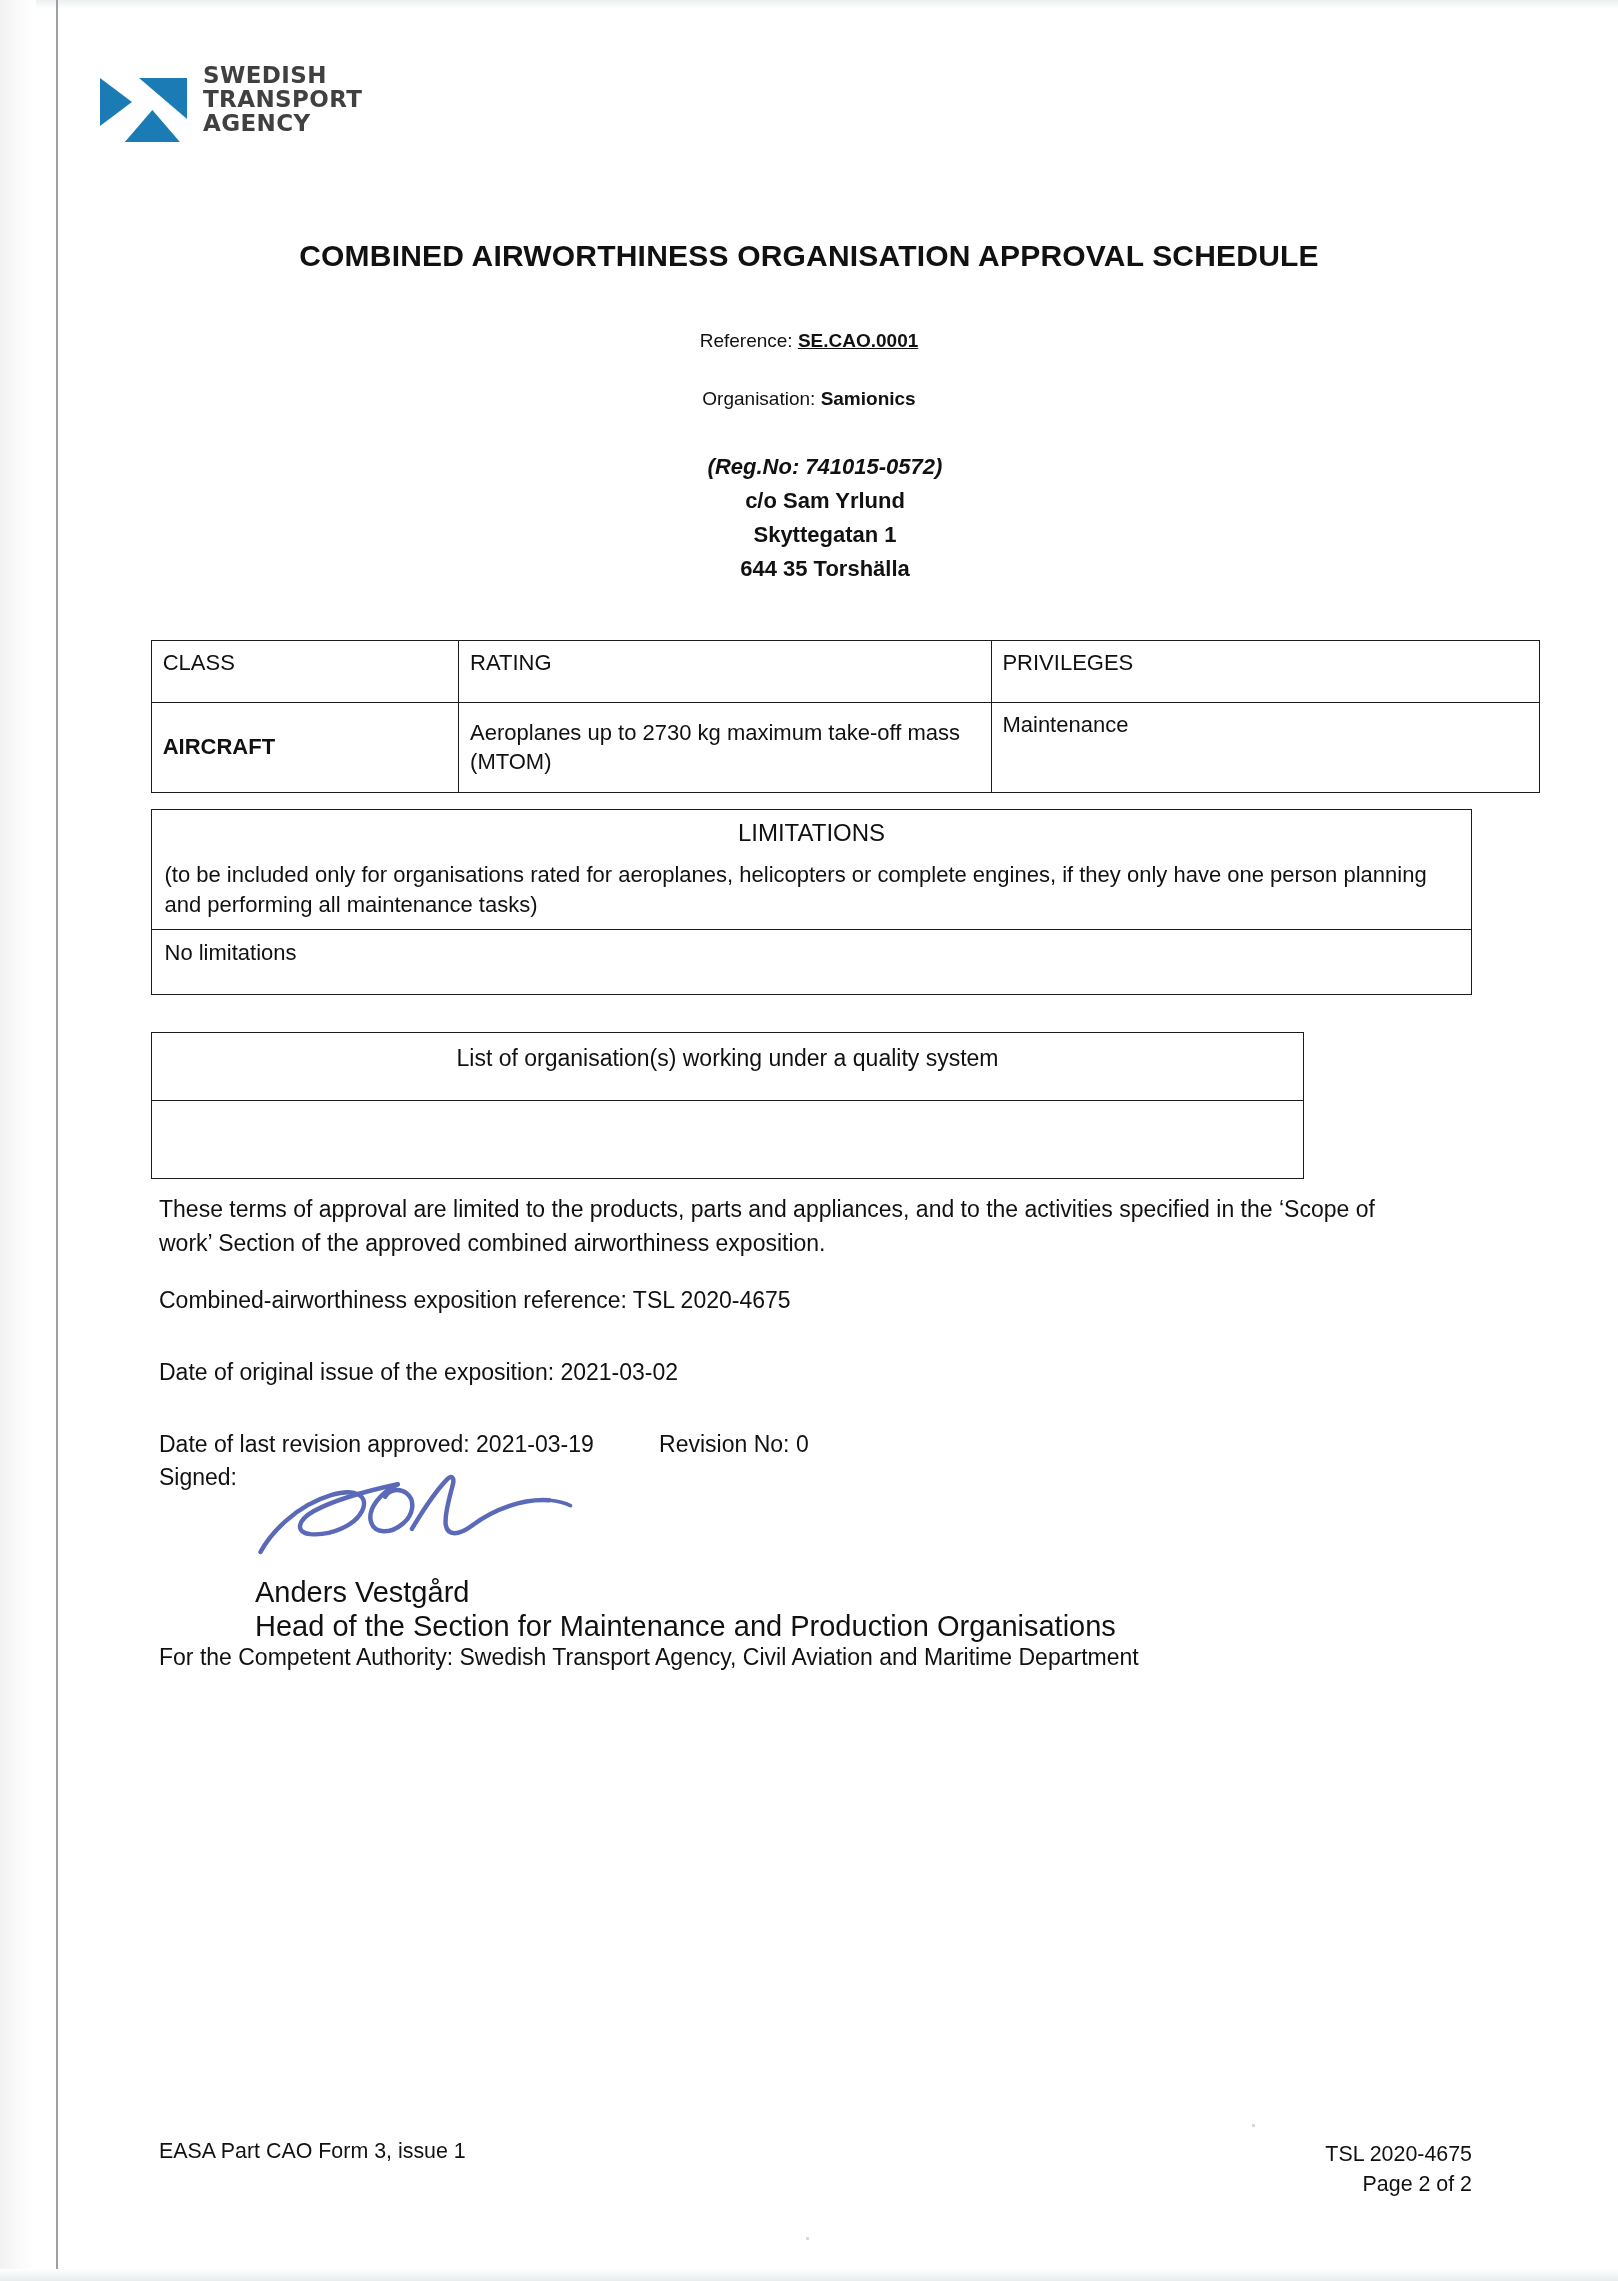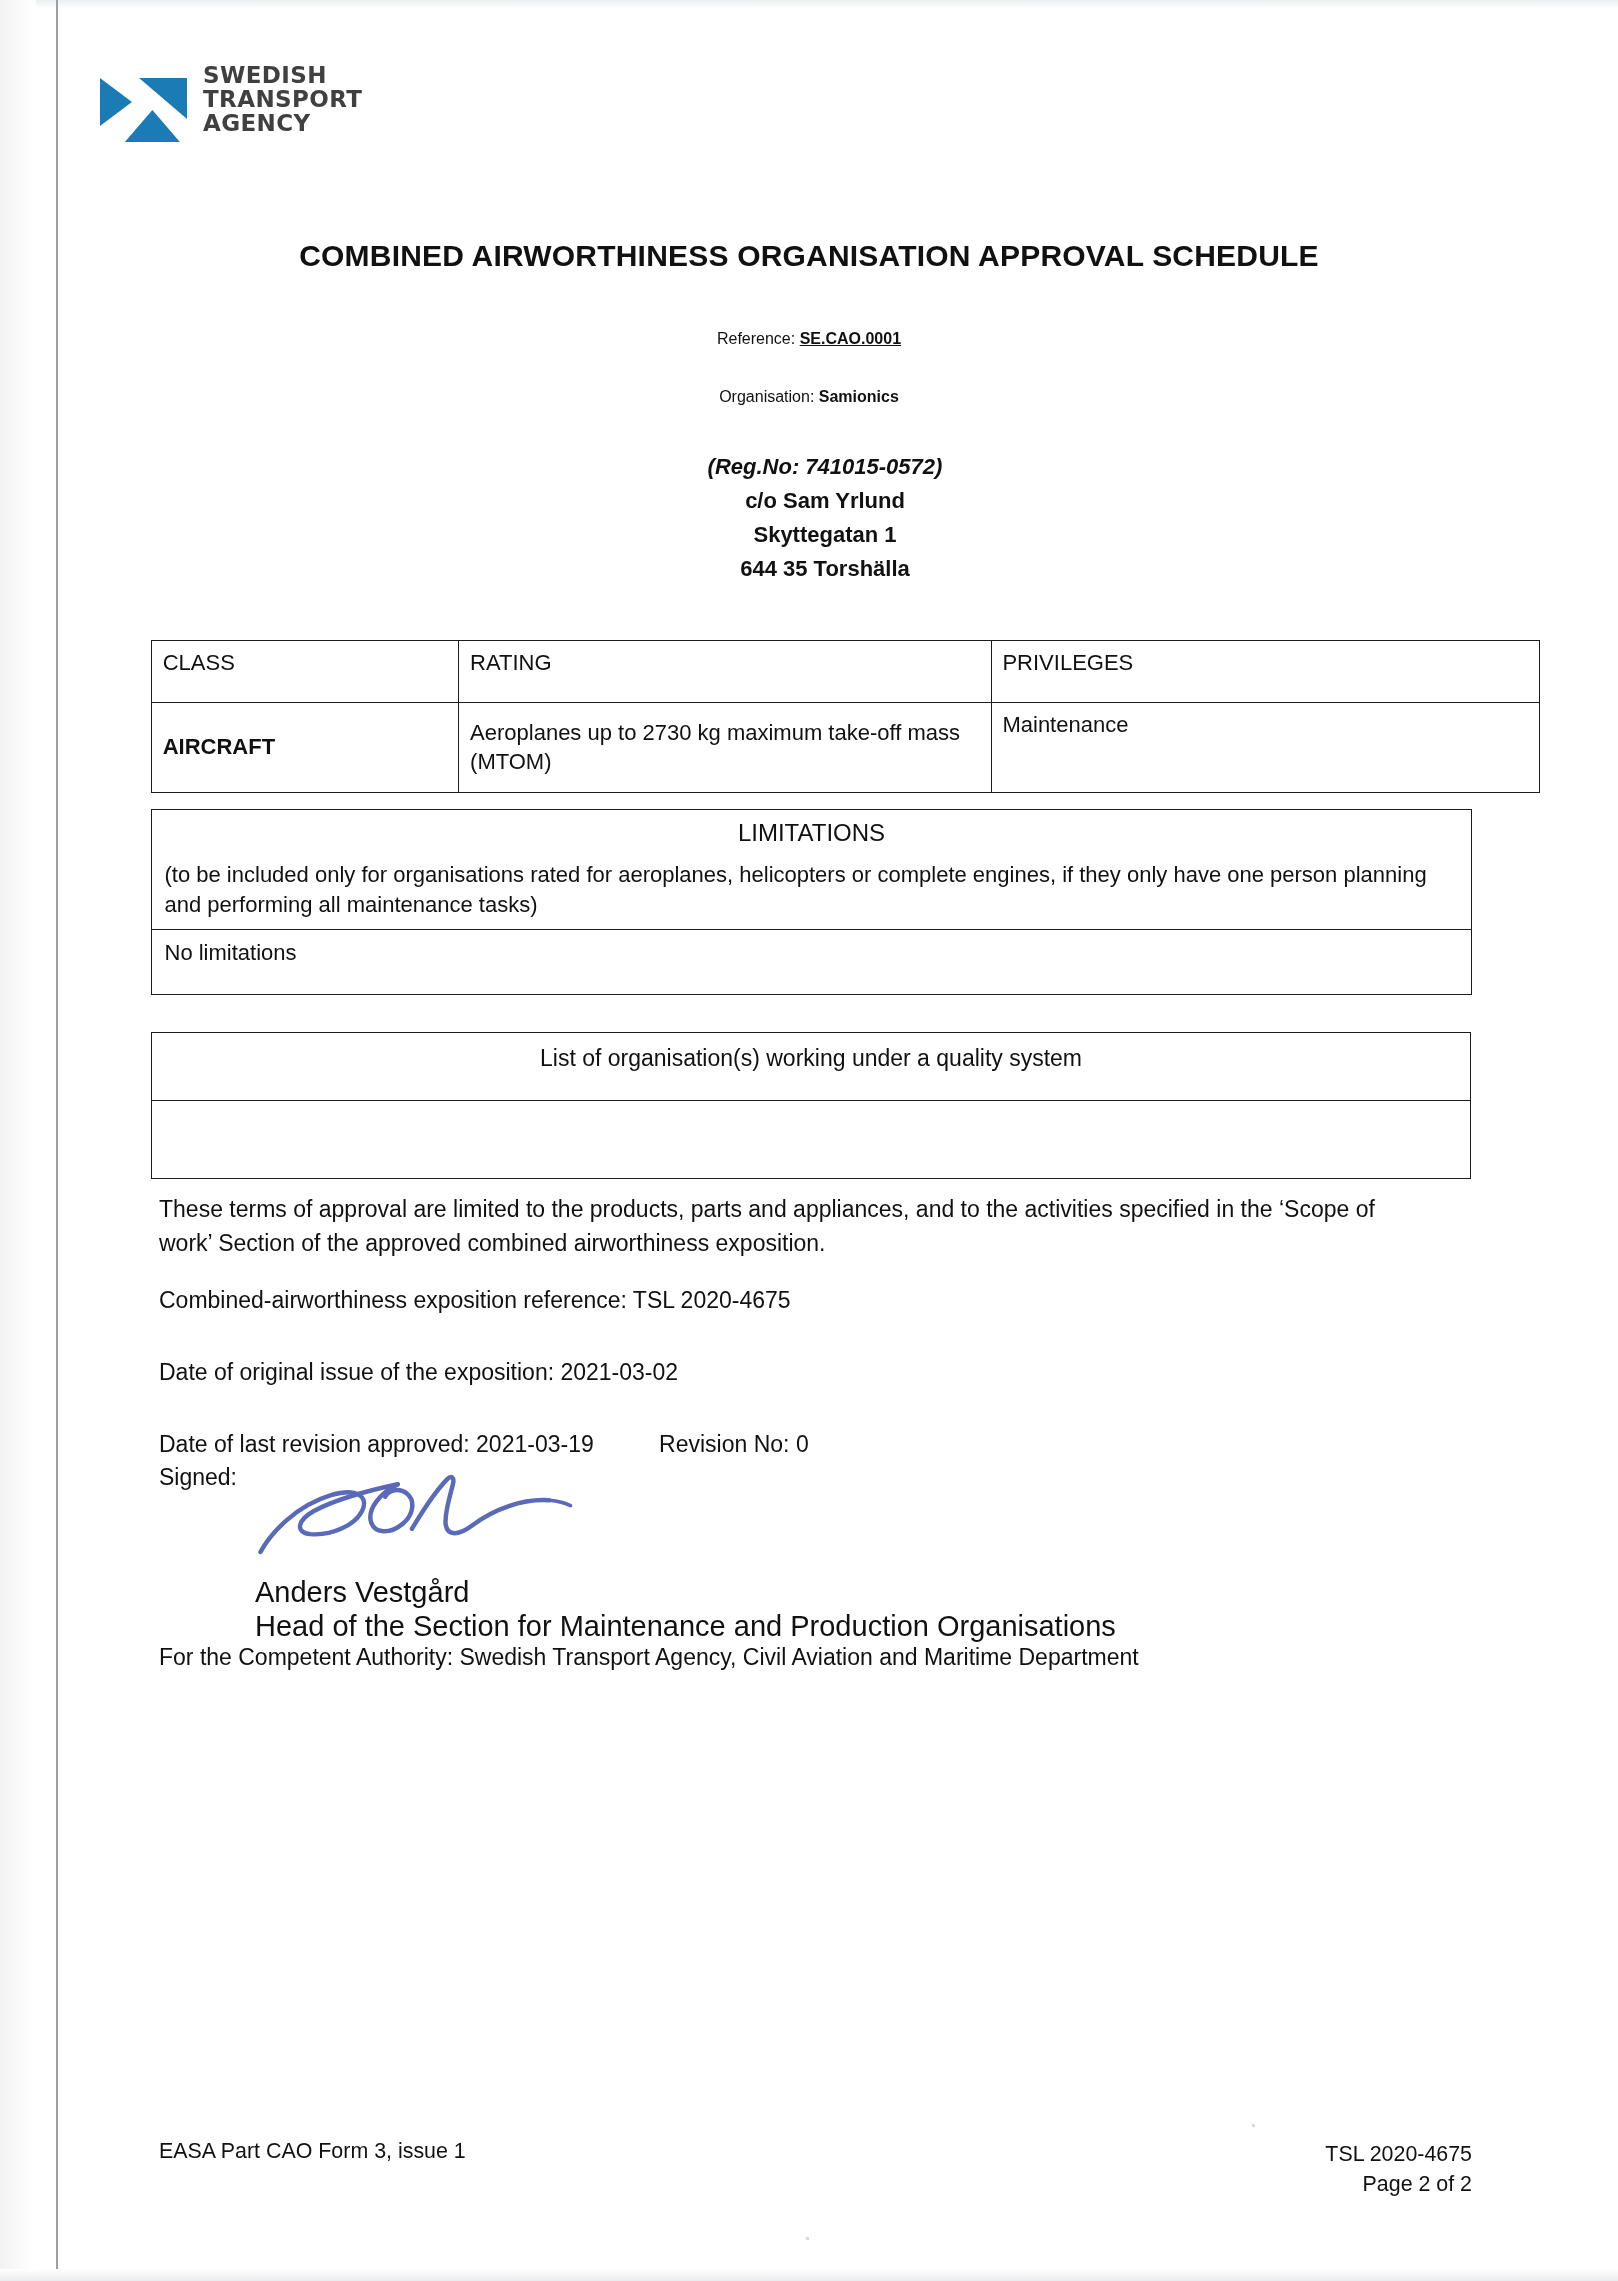--- a/index.html
+++ b/index.html
@@ -75,21 +75,21 @@
     text-align: center;
     font-size: 30px;
     font-weight: bold;
     letter-spacing: 0.2px;
   }
   .center-line {
     position: absolute;
     width: 1618px;
     left: 0;
     text-align: center;
-    font-size: 16px;
+    font-size: 19px;
   }
   .u-bold { font-weight: bold; }
   .u-underline { text-decoration: underline; }
   .u-italic { font-style: italic; }
 
   .addr-block {
     position: absolute;
     left: 0; top: 450px;
     width: 1618px;
     text-align: center;
@@ -122,21 +122,21 @@
 
   #limitations-table { left: 151px; top: 809px; width: 1321px; }
   #limitations-table td { padding: 9px 12.5px; }
   .lim-title {
     text-align: center;
     font-size: 24px;
     margin-bottom: 12.5px;
   }
   .lim-sub { font-size: 22px; line-height: 30px; }
 
-  #quality-table { left: 151px; top: 1032px; width: 1320px; }
+  #quality-table { left: 151px; top: 1032px; width: 1153px; }
   #quality-table td { padding: 10.7px 12.5px; }
   .q-title { text-align: center; font-size: 23px; }
   .q-blank { height: 55px; }
 
   
   .para {
     position: absolute;
     left: 159px;
     font-size: 23px;
     line-height: 34px;

